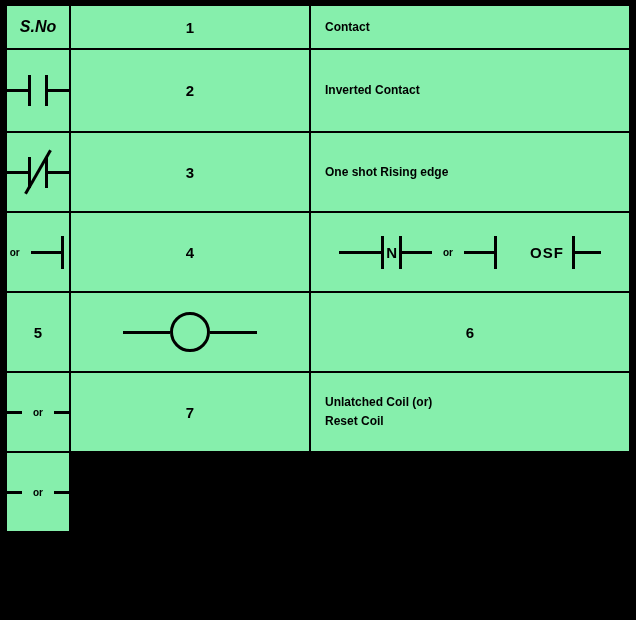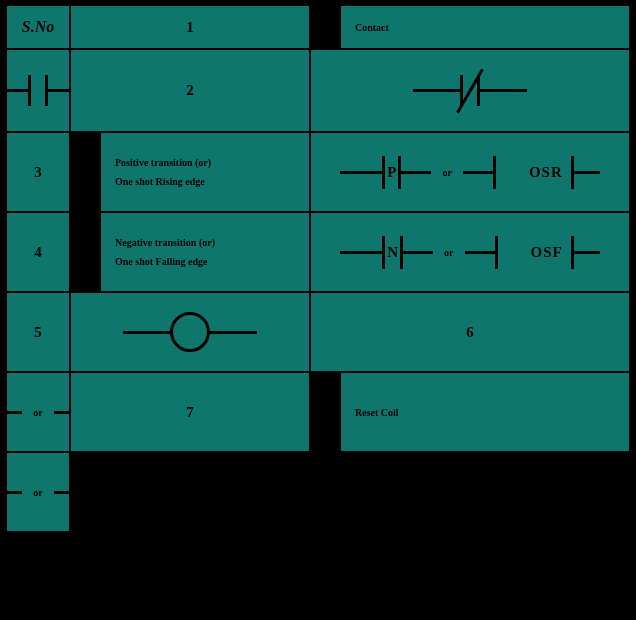--- a/index.html
+++ b/index.html
@@ -19,46 +19,44 @@
   .table {
     width: 100%;
     height: 100%;
     display: grid;
     grid-template-columns: 62px 238px 1fr;
     grid-template-rows: 42px 81px 78px 78px 78px 78px 78px 1fr;
     gap: 2px;
     background: #000000;
   }
   .cell {
-    background: #0f766e;
+    background: #86efac;
     display: flex;
     align-items: center;
     overflow: hidden;
-    font-family: Liberation Serif, serif;
   }
   .head {
     justify-content: center;
     font-weight: bold;
     font-style: italic;
     font-size: 16px;
   }
   .sno {
     justify-content: center;
     font-weight: bold;
     font-size: 15px;
   }
   .desc {
     flex-direction: column;
     align-items: flex-start;
     justify-content: center;
     padding-left: 14px;
     font-weight: bold;
-    font-size: 10px;
+    font-size: 12px;
     line-height: 19px;
-    margin-left: 30px;
   }
   .desc span { display: block; }
   .sym { justify-content: center; }
 
   
   .w { height: 3px; background: #000; flex: none; font-style: normal; }
   .w47 { width: 47px; }
   .w42 { width: 42px; }
   .w36 { width: 36px; }
   .w30 { width: 30px; }
@@ -108,59 +106,58 @@
       <div class="contact">
         <i class="w w47"></i>
         <i class="vbar"></i>
         <i class="cgap"></i>
         <i class="vbar"></i>
         <i class="w w47"></i>
       </div>
     </div>
 
     <div class="cell sno">2</div>
+    <div class="cell desc">
+      <span>Inverted Contact</span>
+      <span></span>
+    </div>
     <div class="cell sym">
       <div class="contact">
         <i class="w w47"></i>
         <span class="contact">
           <i class="vbar"></i>
           <i class="cgap"></i>
           <i class="vbar"></i>
           <i class="slash"></i>
         </span>
         <i class="w w47"></i>
       </div>
     </div>
 
     <div class="cell sno">3</div>
     <div class="cell desc">
-      <span>Positive transition (or)</span>
       <span>One shot Rising edge</span>
     </div>
     <div class="cell sym">
       <div class="contact">
         <i class="w w42"></i>
         <i class="vbar tall"></i>
         <b class="ltr">P</b>
         <i class="vbar tall"></i>
         <i class="w w30"></i>
         <b class="or">or</b>
         <i class="w w30"></i>
         <i class="vbar tall"></i>
         <b class="boxlbl">OSR</b>
         <i class="vbar tall"></i>
         <i class="w w26"></i>
       </div>
     </div>
 
     <div class="cell sno">4</div>
-    <div class="cell desc">
-      <span>Negative transition (or)</span>
-      <span>One shot Falling edge</span>
-    </div>
     <div class="cell sym">
       <div class="contact">
         <i class="w w42"></i>
         <i class="vbar tall"></i>
         <b class="ltr">N</b>
         <i class="vbar tall"></i>
         <i class="w w30"></i>
         <b class="or">or</b>
         <i class="w w30"></i>
         <i class="vbar tall"></i>
@@ -191,20 +188,21 @@
         <i class="w w22"></i>
         <span class="circle">
           <b>S</b>
         </span>
         <i class="w w36"></i>
       </div>
     </div>
 
     <div class="cell sno">7</div>
     <div class="cell desc">
+      <span>Unlatched Coil (or)</span>
       <span>Reset Coil</span>
     </div>
     <div class="cell sym">
       <div class="contact">
         <i class="w w36"></i>
         <span class="circle">
           <b>U</b>
         </span>
         <i class="w w22"></i>
         <b class="or">or</b>

